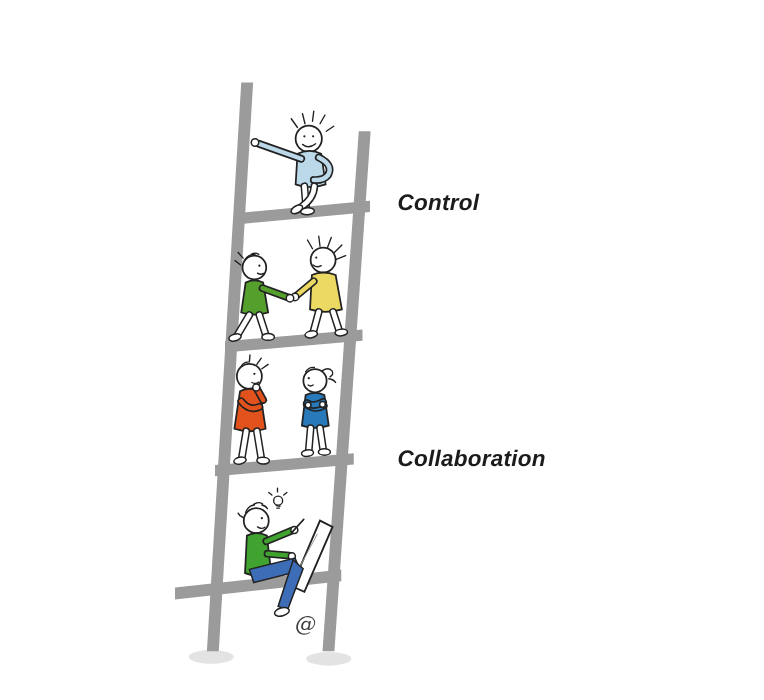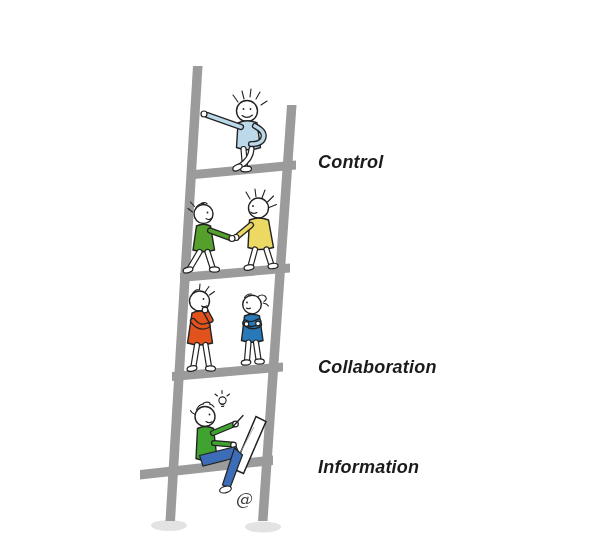--- a/index.html
+++ b/index.html
@@ -163,15 +163,14 @@
       <polygon stroke="#222222" stroke-width="1.2" points="234.5,448 242.5,455 230,488 222.5,485" fill="#3d6db6"></polygon>
       <ellipse class="shoe" cx="225.5" cy="489.5" rx="6" ry="3.2" transform="rotate(-15 225.5 489.5)"></ellipse>
     </g>
 
     <text class="at-sym" x="236" y="505" fill="#3f3f3f">@</text>
   </svg>
 
   
   <div class="rung-label lbl-0" style="color: rgb(27, 27, 27);">Control</div>
   <div class="rung-label lbl-2" style="color: rgb(27, 27, 27);">Collaboration</div>
-  <div class="rung-label lbl-3" style="color: rgb(27, 27, 27);">Information</div>
 
 </div>
 
 </body></html>

